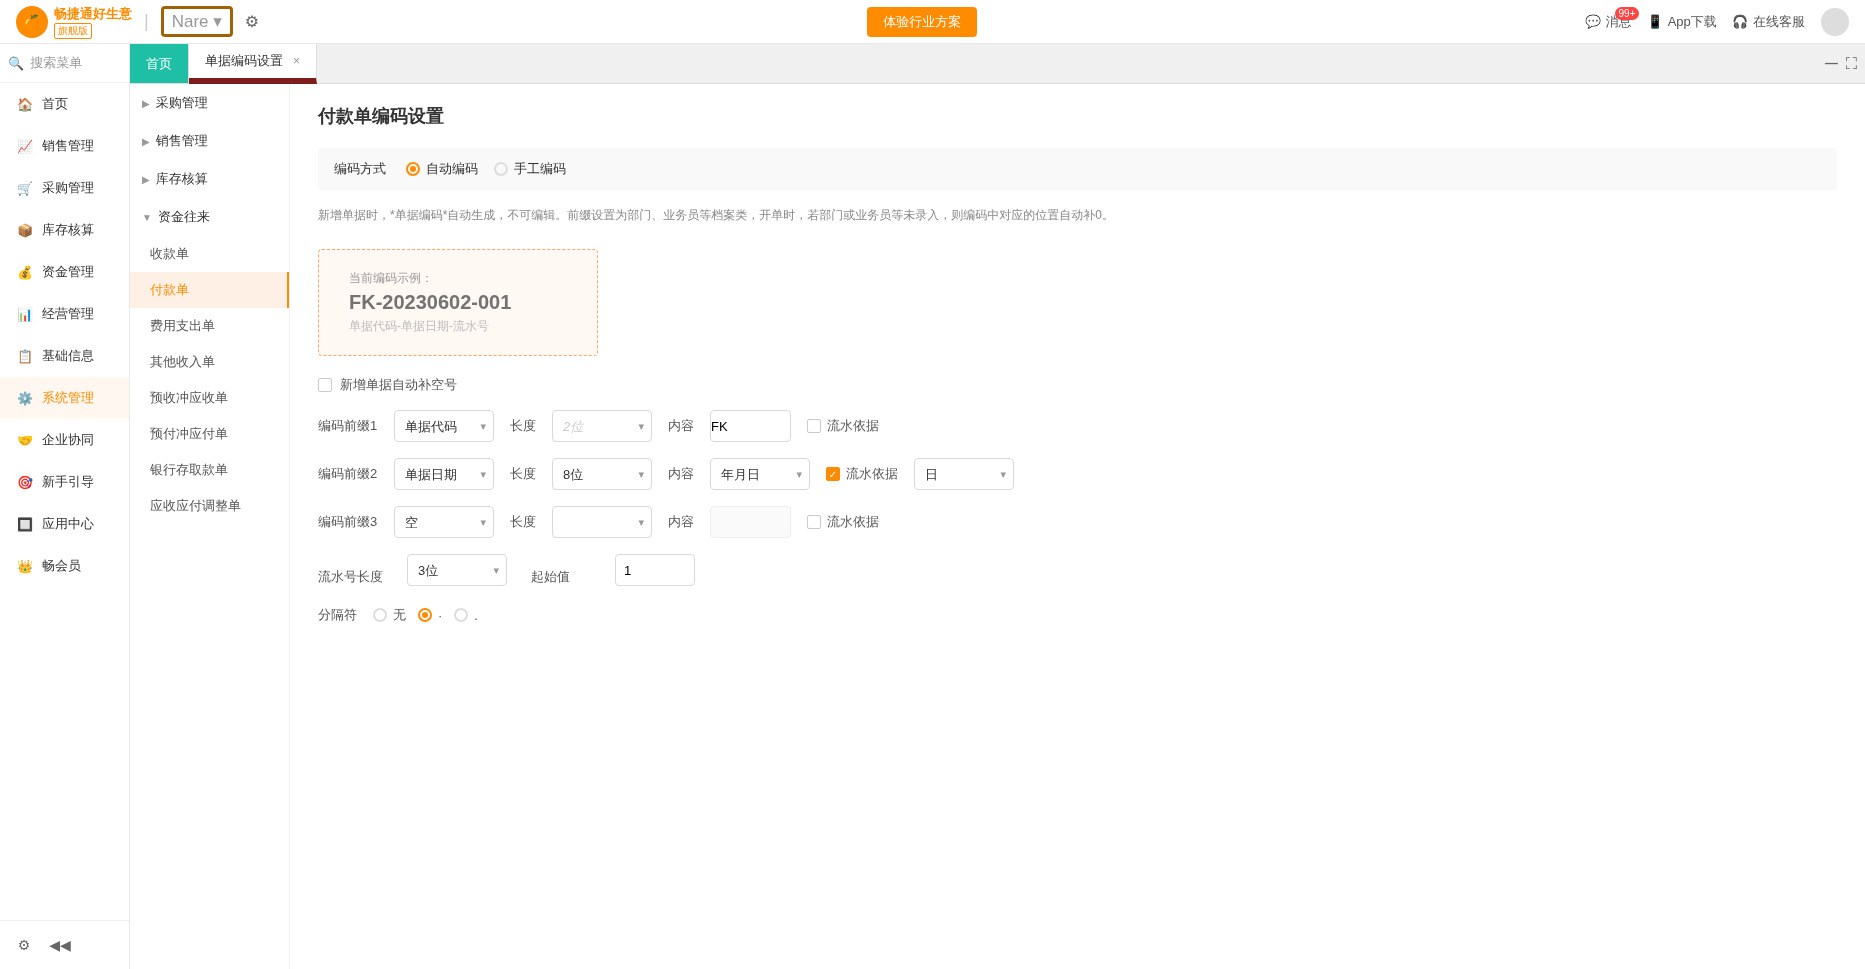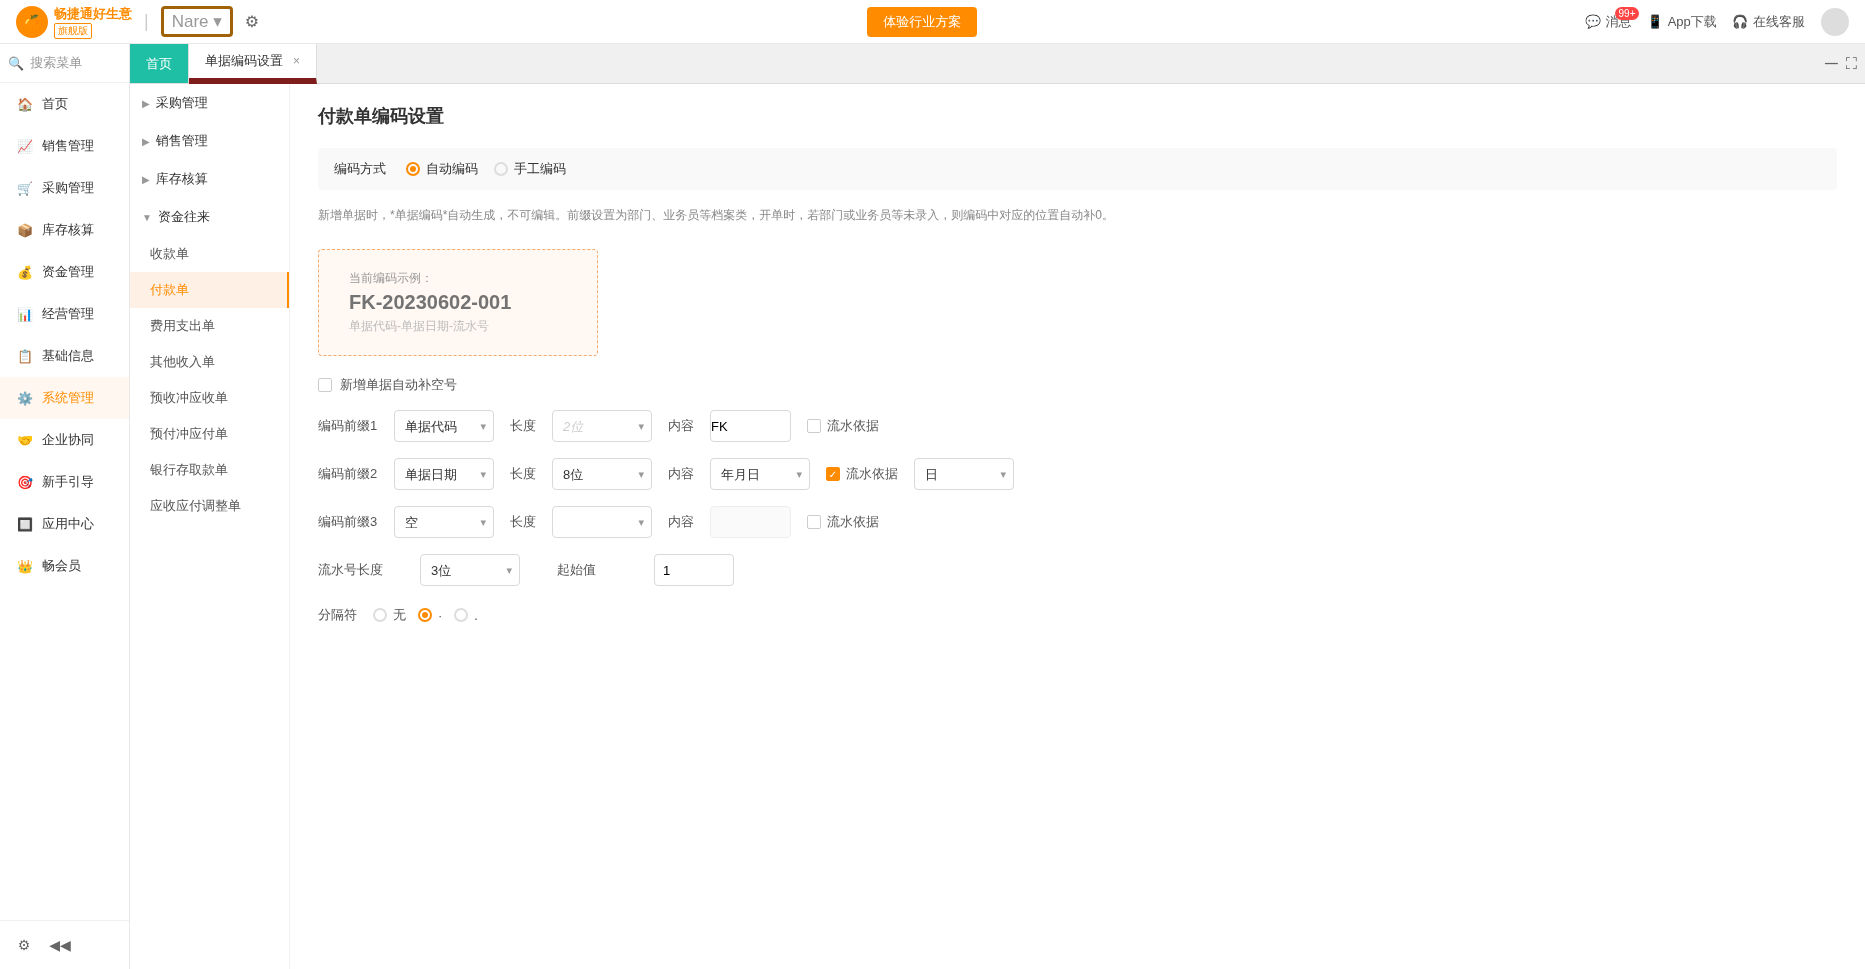--- a/index.html
+++ b/index.html
@@ -106,21 +106,21 @@
     .select-wrapper::after { content: '▾'; position: absolute; right: 8px; color: #999; font-size: 11px; pointer-events: none; }
     .select-wrapper select { height: 32px; border: 1px solid #d9d9d9; border-radius: 4px; padding: 0 28px 0 10px; font-size: 13px; color: #333; background: #fff; cursor: pointer; appearance: none; -webkit-appearance: none; min-width: 100px; }
     .length-label { font-size: 13px; color: #555; }
     .content-label { font-size: 13px; color: #555; }
     .content-input { height: 32px; border: 1px solid #d9d9d9; border-radius: 4px; padding: 0 0; font-size: 13px; width: 81px; }
     .water-chk { display: flex; align-items: center; gap: 6px; font-size: 13px; color: #555; }
     .water-chk-box { width: 14px; height: 14px; border: 1px solid #ccc; border-radius: 2px; cursor: pointer; display: flex; align-items: center; justify-content: center; }
     .water-chk-box.checked { background: #ff8c00; border-color: #ff8c00; color: white; font-size: 10px; }
 
     
-    .serial-row { display: flex; align-items: center; gap: 37px; margin-bottom: 20px; }
+    .serial-row { display: flex; align-items: flex-end; gap: 24px; margin-bottom: 20px; }
     .serial-input { height: 32px; border: 1px solid #d9d9d9; border-radius: 4px; padding: 0 8px; font-size: 13px; width: 80px; }
 
     
     .sep-row { display: flex; align-items: center; gap: 16px; margin-bottom: 26px; font-size: 13px; color: #555; }
     .sep-options { display: flex; align-items: center; gap: 12px; }
 
     
     .bottom-bar {
       height: 60px;
       background: #fff;

